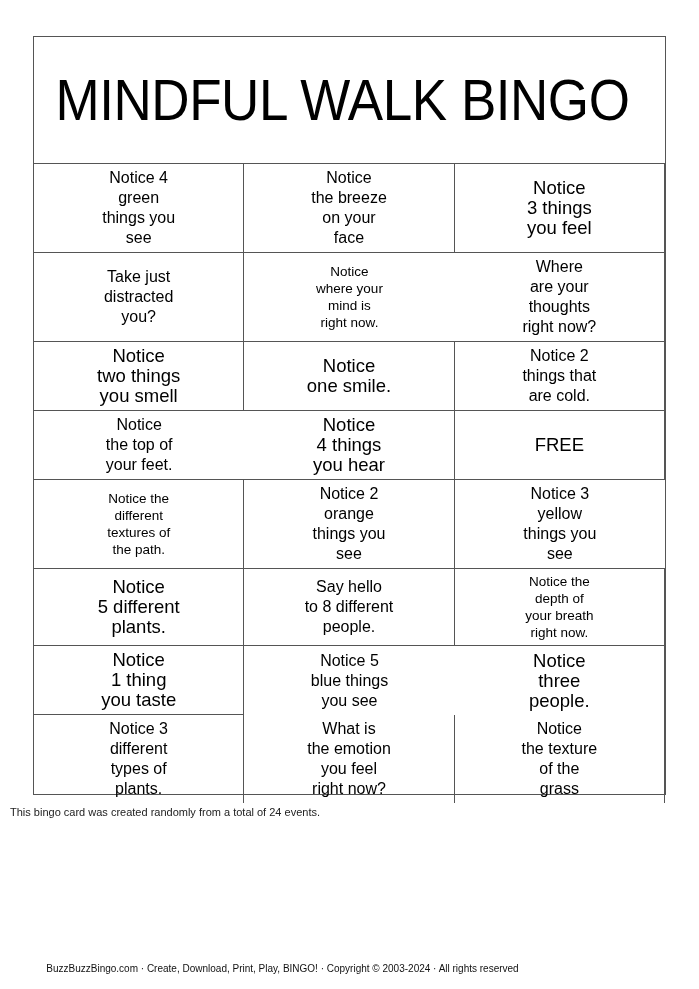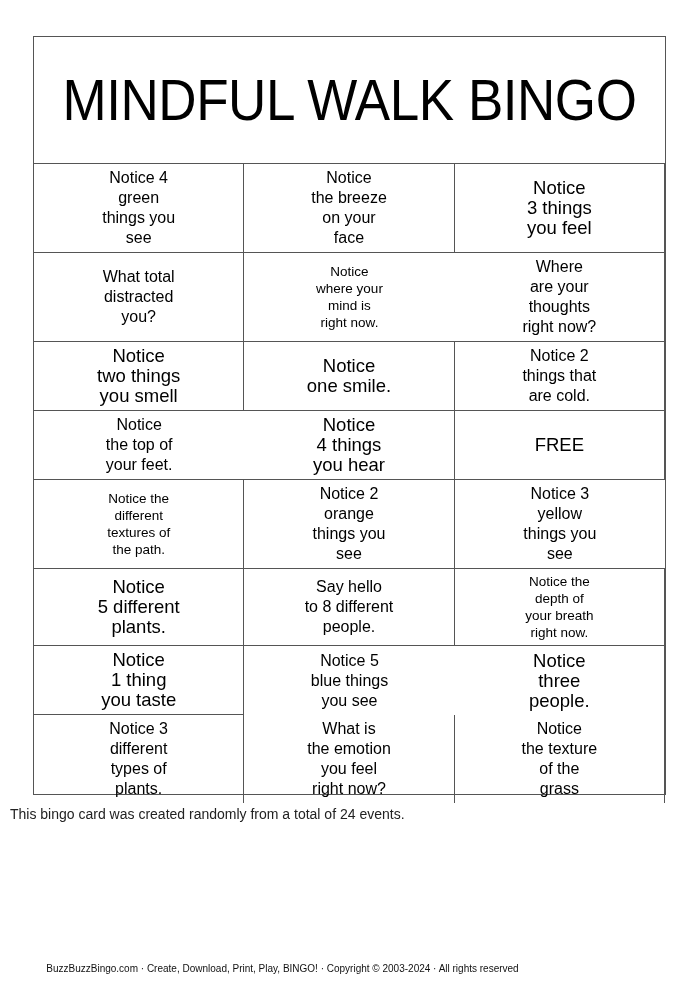--- a/index.html
+++ b/index.html
@@ -7,21 +7,21 @@
       width: 699px; height: 989px; position: relative; overflow: hidden;
       font-family: "Liberation Sans", sans-serif; color: #000;
     }
     .card {
       position: absolute; left: 33px; top: 36px;
       width: 633px; height: 759px;
       border: 1px solid #555; box-sizing: border-box;
     }
     .title-row {
       height: 127px; border-bottom: 1px solid #555; box-sizing: border-box;
-      display: flex; align-items: center; justify-content: center;
+      display: flex; align-items: center; justify-content: flex-start;
     }
     .title {
       font-size: 57px; letter-spacing: -0.5px; line-height: 1;
       transform: scaleX(0.93); white-space: nowrap;
     }
     .grid {
       display: grid;
       grid-template-columns: repeat(3, 1fr);
       grid-template-rows: repeat(5, 1fr);
       height: 631px;
@@ -33,21 +33,21 @@
       text-align: center; padding: 4px 8px;
     }
     .cell:nth-child(5n) { border-right: none; }
     .cell:nth-last-child(-n+5) { border-bottom: none; }
     .cell span { white-space: pre-line; }
     .fs-m { font-size: 16px; line-height: 20px; }
     .fs-l { font-size: 18.5px; line-height: 20px; }
     .fs-s { font-size: 13.5px; line-height: 17px; }
     .note {
       position: absolute; left: 10px; top: 806px;
-      font-size: 14px; color: #222;
+      font-size: 11px; color: #222;
     }
     .footer {
       position: absolute; left: 0; width: 565px; top: 963px;
       text-align: center; font-size: 10px; color: #111;
     }
   </style>
 </head>
 <body>
 
 <div class="card">
@@ -66,21 +66,21 @@
 the breeze
 on your
 face</span>
       </div>
     <div class="cell fs-l">
         <span>Notice
 3 things
 you feel</span>
       </div>
     <div class="cell fs-m">
-        <span>What total
+        <span>Take just
 distracted
 you?</span>
       </div>
     <div class="cell fs-s">
         <span>Notice
 where your
 mind is
 right now.</span>
       </div>
 

